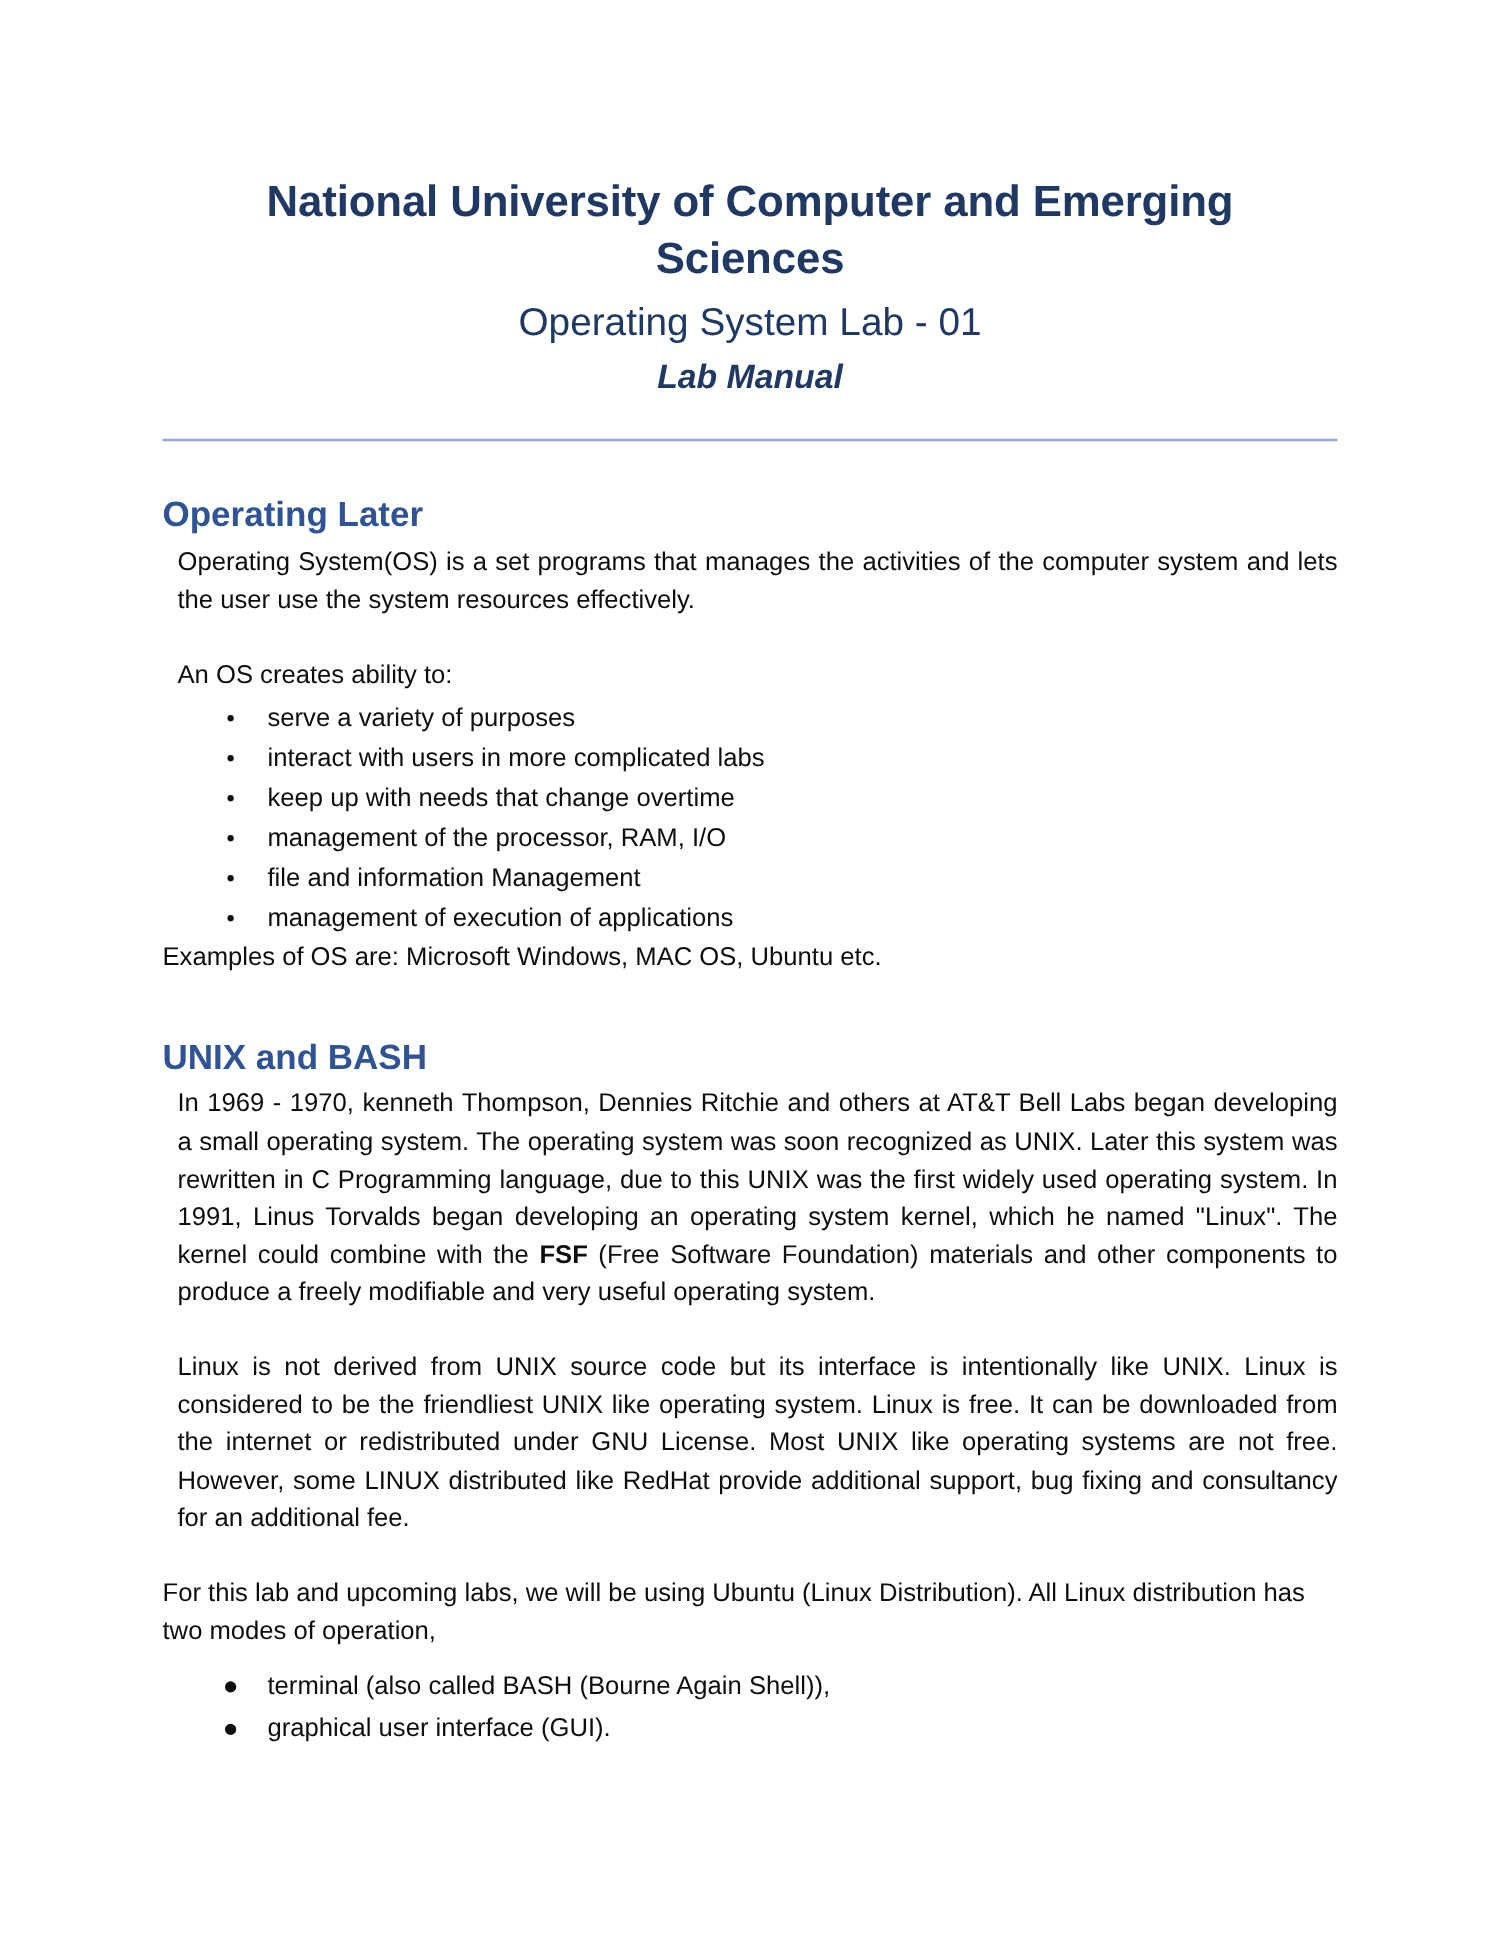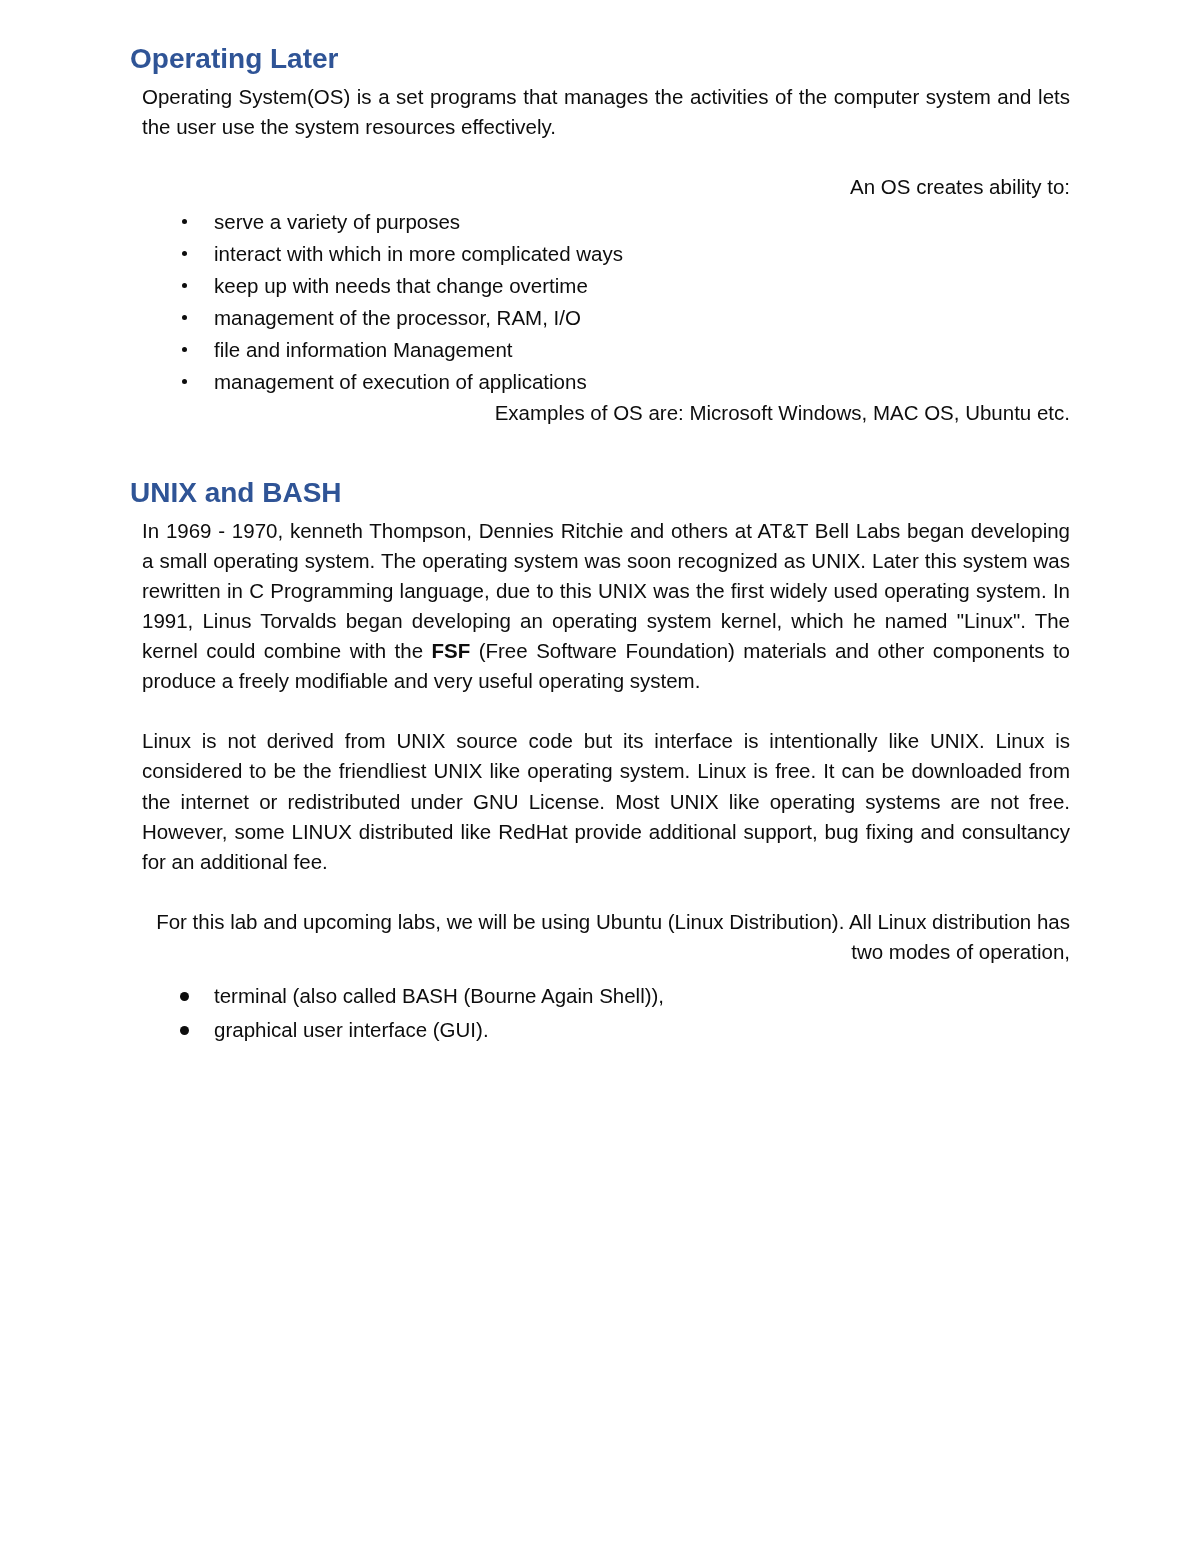--- a/index.html
+++ b/index.html
@@ -72,21 +72,21 @@
   }
   .body-text {
     font-size: 20.5px;
     line-height: 1.47;
     margin: 0;
     padding-left: 12px;
     text-align: justify;
     color: #0d0d0d;
   }
   .body-text.left {
-    text-align: right;
+    text-align: left;
   }
   .spacer-line {
     height: 30px;
   }
   b.inline-bold {
     font-weight: bold;
   }
 
   
   ul.bullets {
@@ -129,30 +129,36 @@
   }
   .unix-section .body-text {
     padding-left: 12px;
   }
 </style>
 </head>
 <body>
 
 <div class="page">
 
+  <div class="title-block">
+    <div class="doc-title">National University of Computer and Emerging Sciences</div>
+    <div class="doc-subtitle">Operating System Lab - 01</div>
+    <div class="doc-subsubtitle">Lab Manual</div>
+    <hr class="title-rule">
+  </div>
 
 
   <div class="section">
     <div class="section-heading">Operating Later</div>
     <p class="body-text">Operating System(OS) is a set programs that manages the activities of the computer system and lets the user use the system resources effectively.</p>
     <div class="spacer-line"></div>
     <p class="body-text left">An OS creates ability to:</p>
     <ul class="bullets">
       <li>serve a variety of purposes</li>
-      <li>interact with which in more complicated ways</li>
+      <li>interact with users in more complicated labs</li>
       <li>keep up with needs that change overtime</li>
       <li>management of the processor, RAM, I/O</li>
       <li>file and information Management</li>
       <li>management of execution of applications</li>
     </ul>
     <p class="body-text left" style="padding-left:0;">Examples of OS are: Microsoft Windows, MAC OS, Ubuntu etc.</p>
   </div>
 
   <div class="section unix-section">
     <div class="section-heading">UNIX and BASH</div>

